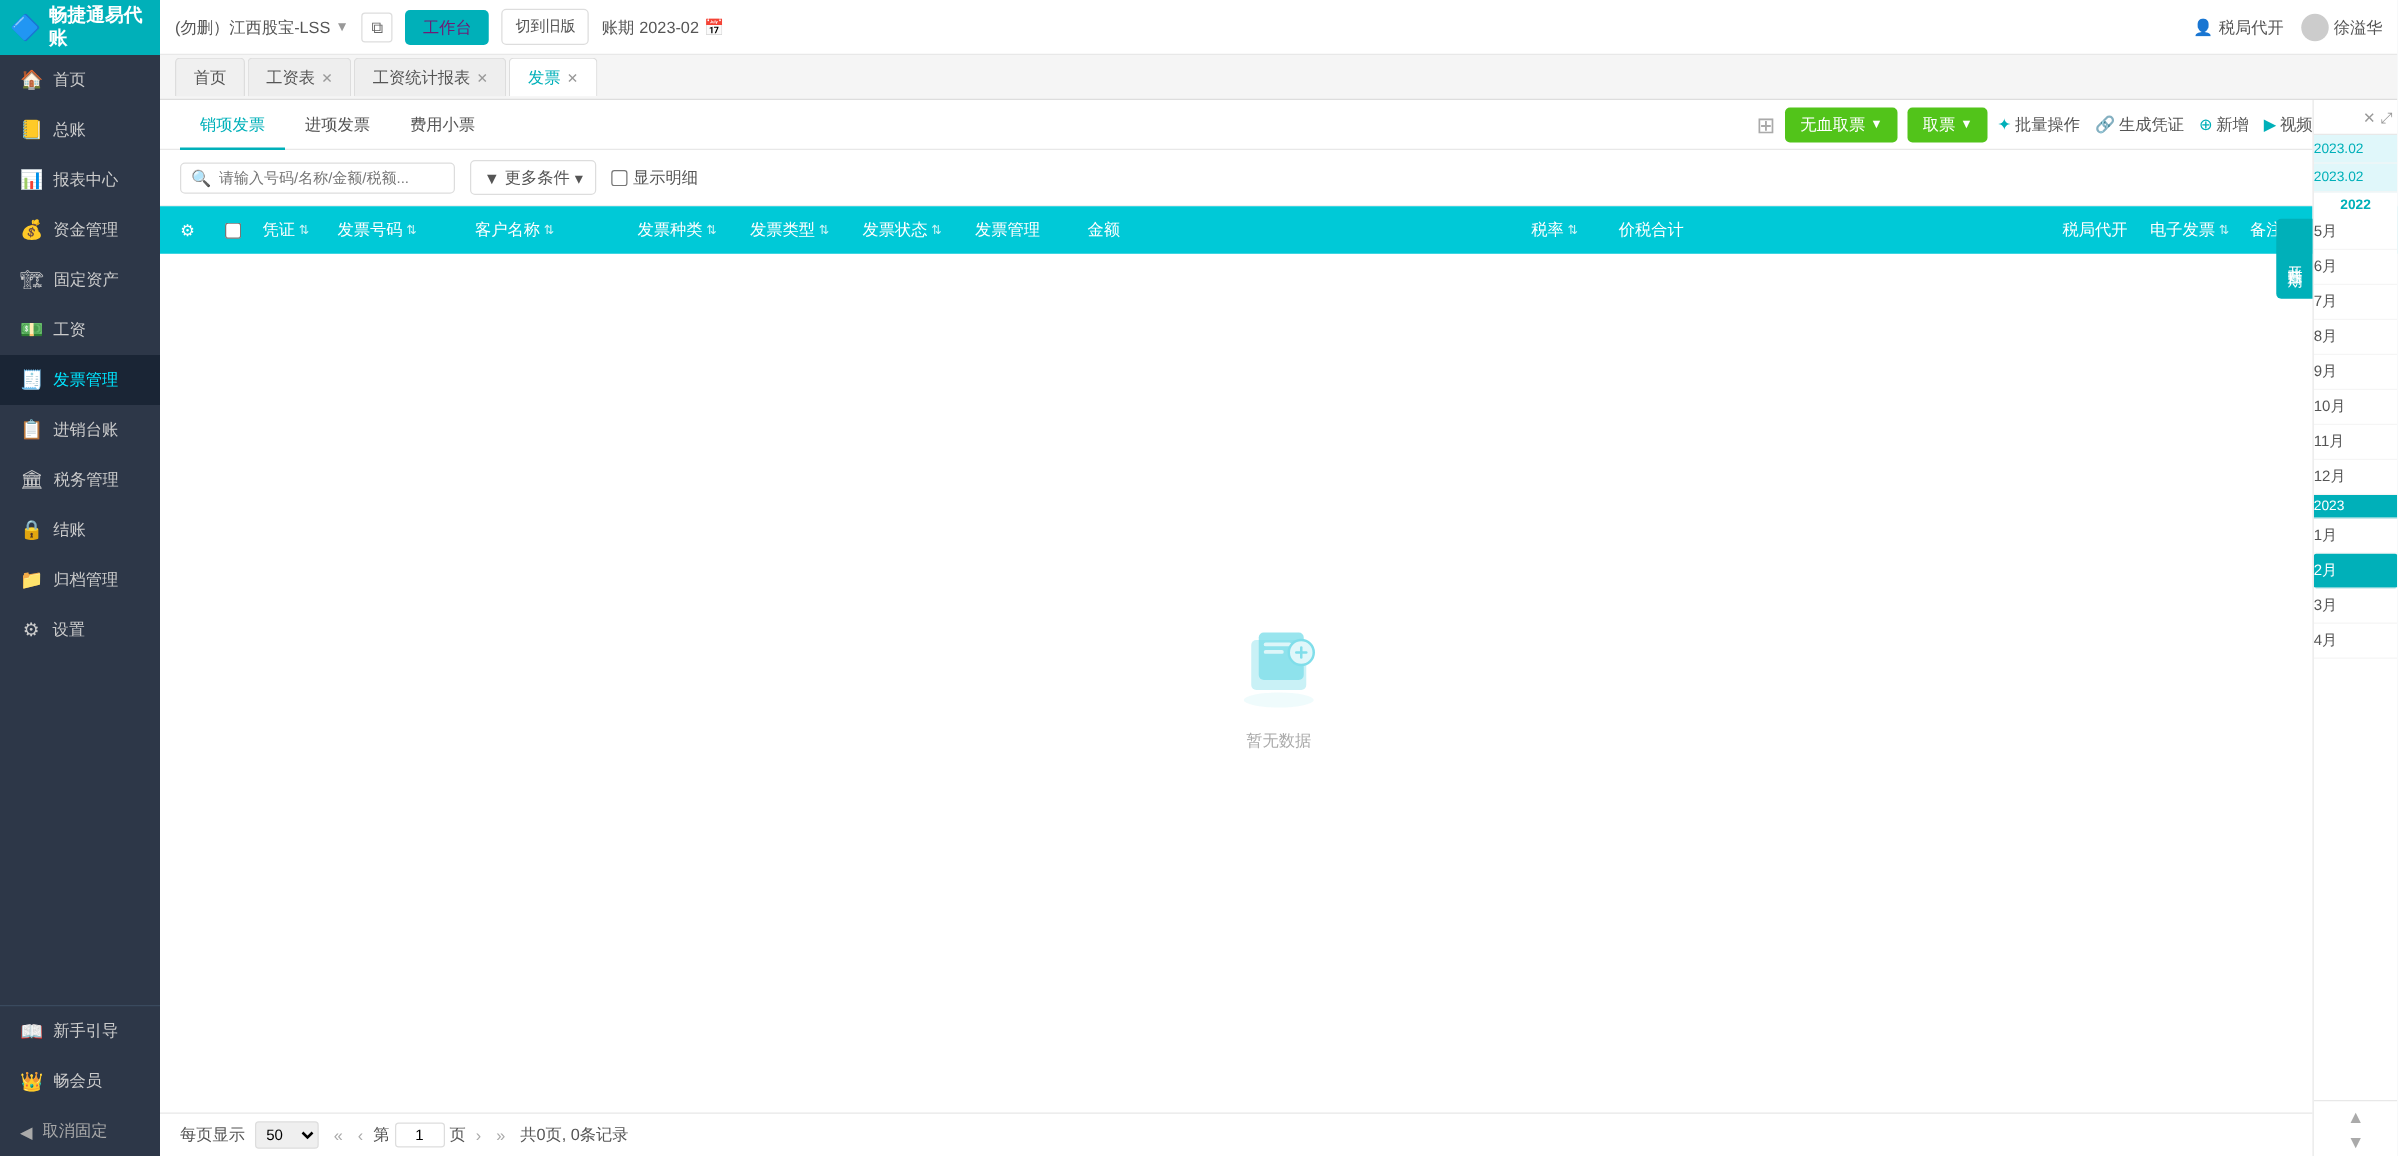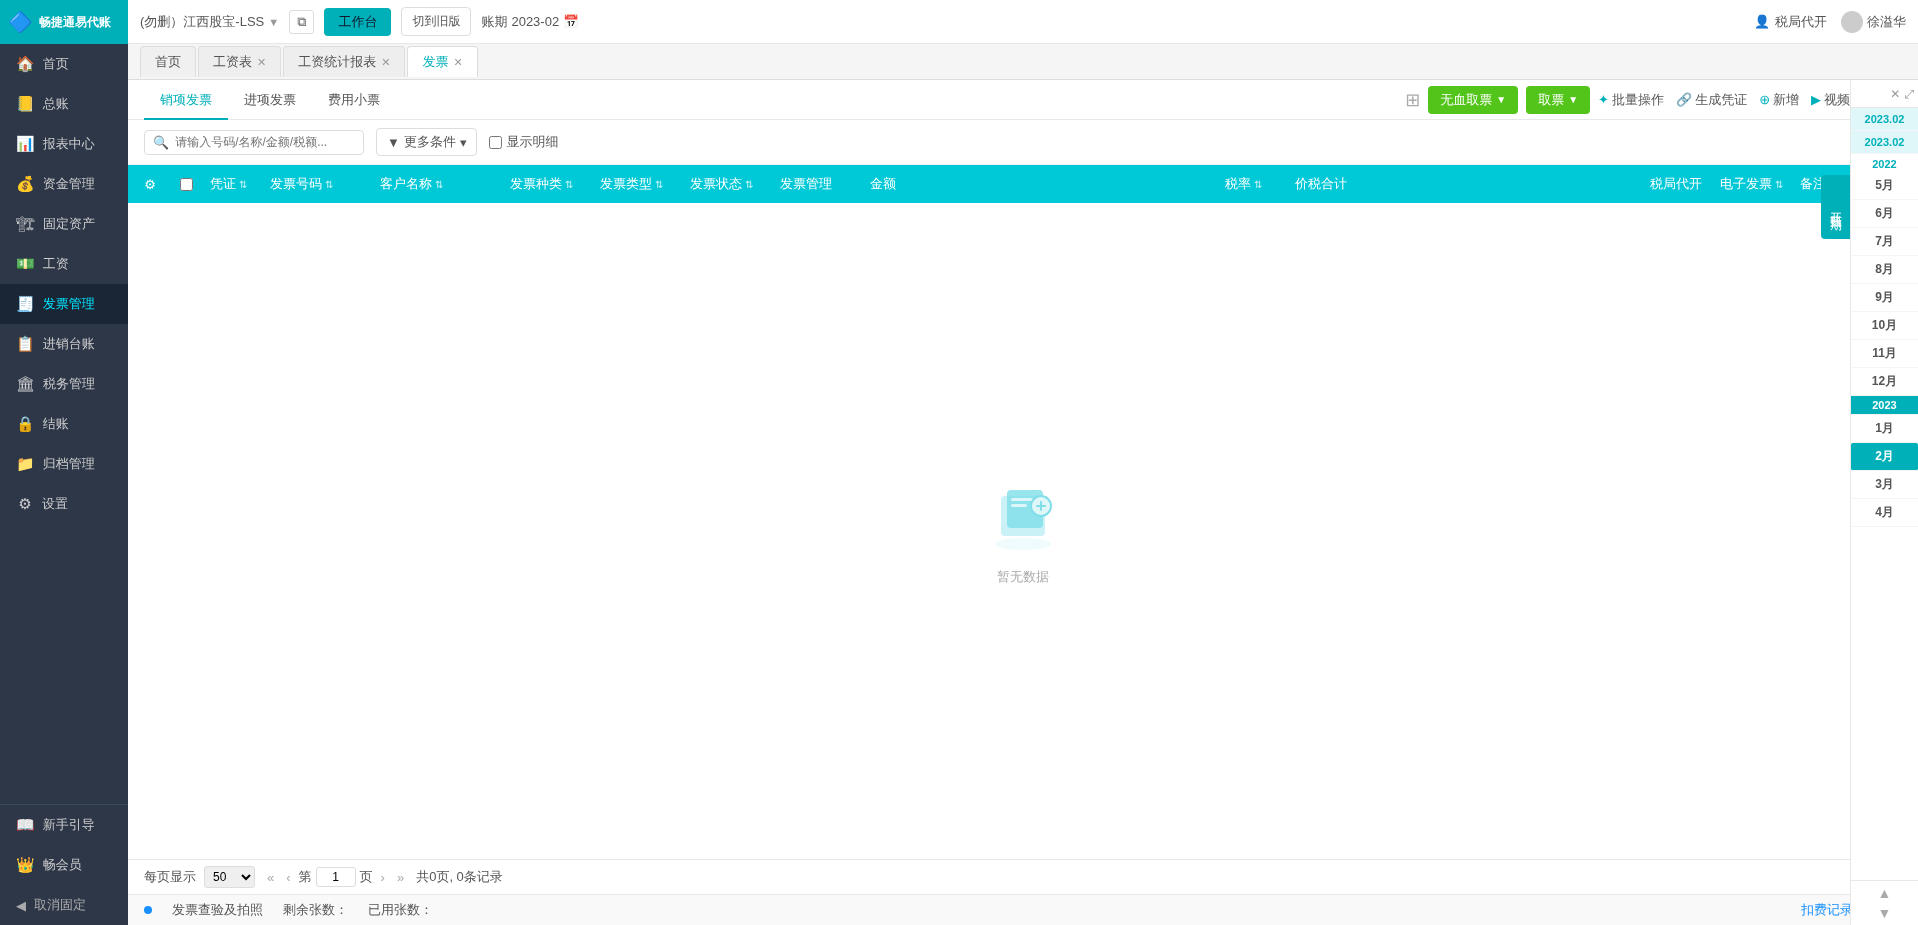--- a/index.html
+++ b/index.html
@@ -17,21 +17,21 @@
     .sidebar-logo {
       background: #00b0b9;
       padding: 10px 8px;
       display: flex;
       align-items: center;
       gap: 6px;
       height: 44px;
     }
     .sidebar-logo-text {
       color: #fff;
-      font-size: 12px;
+      font-size: 15px;
       font-weight: bold;
       line-height: 1.2;
     }
     .sidebar-item {
       display: flex;
       align-items: center;
       gap: 8px;
       padding: 11px 16px;
       color: #ccc;
       cursor: pointer;
@@ -78,21 +78,21 @@
       background: #fff;
       border: 1px solid #ddd;
       border-radius: 3px;
       padding: 3px 7px;
       cursor: pointer;
       color: #666;
       font-size: 12px;
     }
     .topbar-workspace-btn {
       background: #00b0b9;
-      color: #0f172a;
+      color: #701a75;
       border: none;
       border-radius: 4px;
       padding: 5px 14px;
       cursor: pointer;
       font-size: 13px;
     }
     .topbar-oldver-btn {
       background: #fff;
       border: 1px solid #ddd;
       border-radius: 4px;
@@ -402,27 +402,26 @@
       flex-direction: column;
     }
     .date-group-label {
       text-align: center;
       font-size: 11px;
       color: #00b0b9;
       padding: 4px 0 2px;
       font-weight: bold;
     }
     .date-month-item {
-      text-align: center;
+      text-align: left;
       padding: 5px 0;
       font-size: 12px;
       color: #555;
       cursor: pointer;
       border-bottom: 1px solid #f5f5f5;
-      font-weight: bold;
     }
     .date-month-item.active {
       background: #00b0b9;
       color: #fff;
       border-radius: 2px;
     }
     .date-month-item.year-label {
       background: #00b0b9;
       color: #fff;
       font-size: 11px;
@@ -728,30 +727,20 @@
         <span class="page-btn">‹</span>
         <span>第</span>
         <input type="text" class="page-input" value="1" style="">
         <span>页</span>
         <span class="page-btn">›</span>
         <span class="page-btn">»</span>
       </div>
       <span>共0页, 0条记录</span>
     </div>
 
-    <div class="statusbar">
-      <span class="status-blue"></span>
-      <span>发票查验及拍照</span>
-      <span>剩余张数：</span>
-      <span>已用张数：</span>
-      <div class="statusbar-right">
-        <span class="statusbar-link">扣费记录</span>
-        <span class="statusbar-link">去充值</span>
-      </div>
-    </div>
 
     <div class="date-panel">
       <div class="date-panel-header">
         <span class="date-panel-close">✕</span>
         <span class="date-panel-expand">⤢</span>
       </div>
       <div class="date-panel-body">
         <div class="date-month-item" style="background:#e0f7fa;color:#00b0b9;font-size:11px;">2023.02</div>
         <div class="date-month-item" style="background:#e0f7fa;color:#00b0b9;font-size:11px;">2023.02</div>
         <div class="date-group-label">2022</div>

